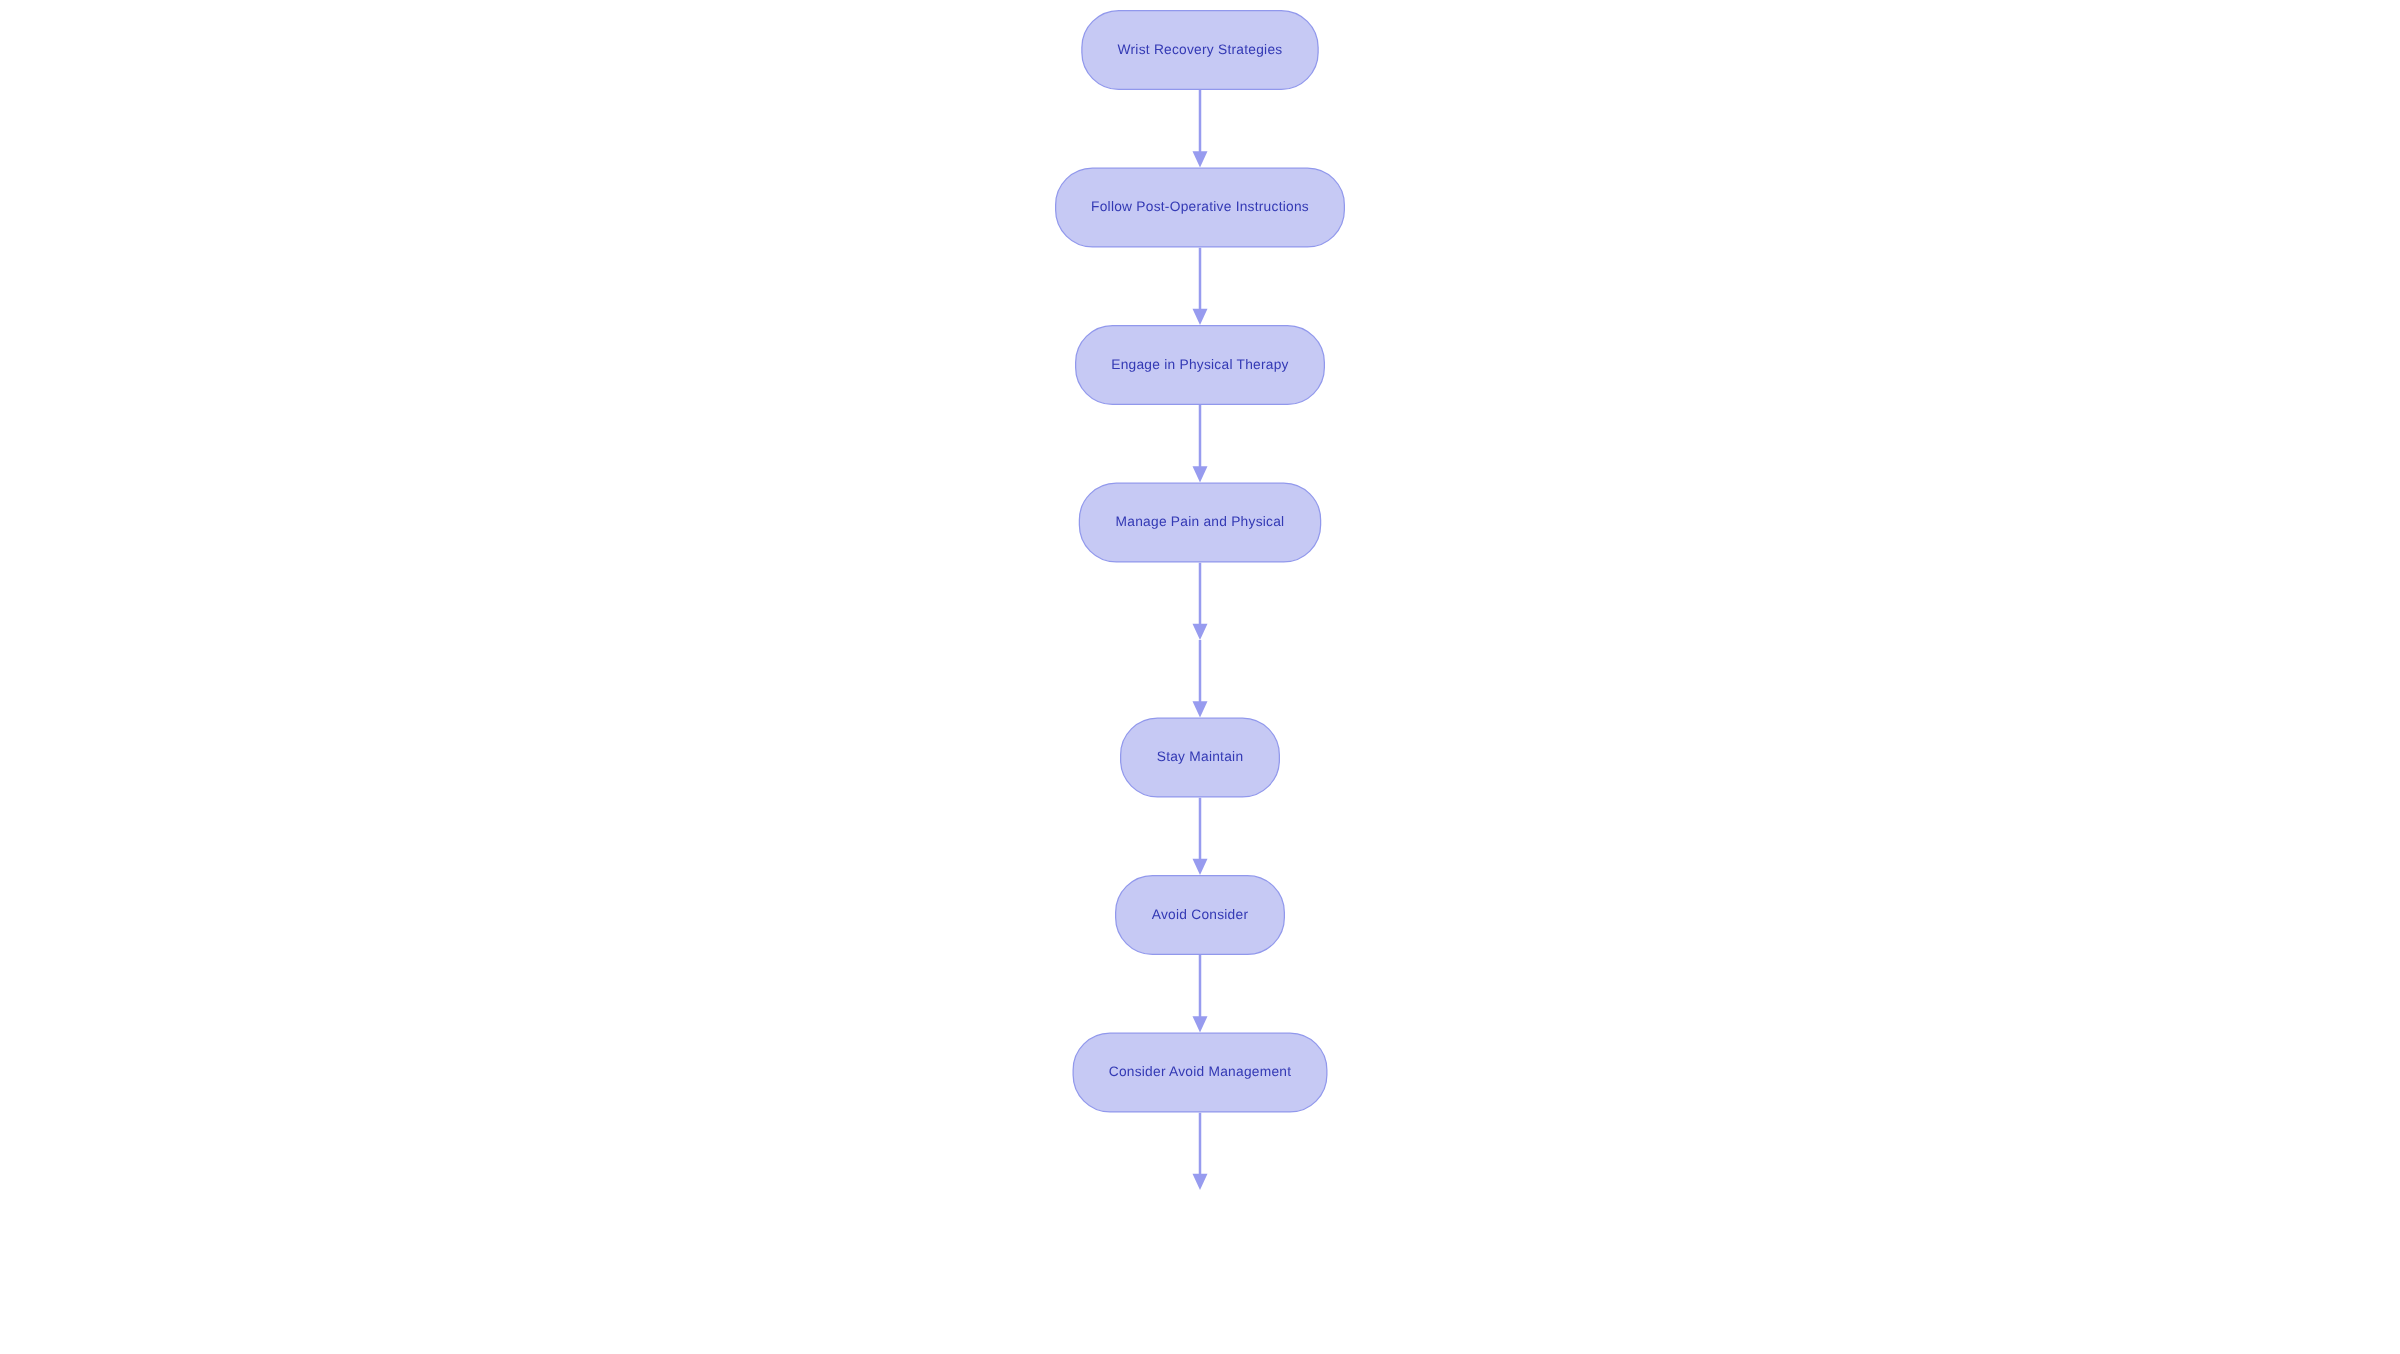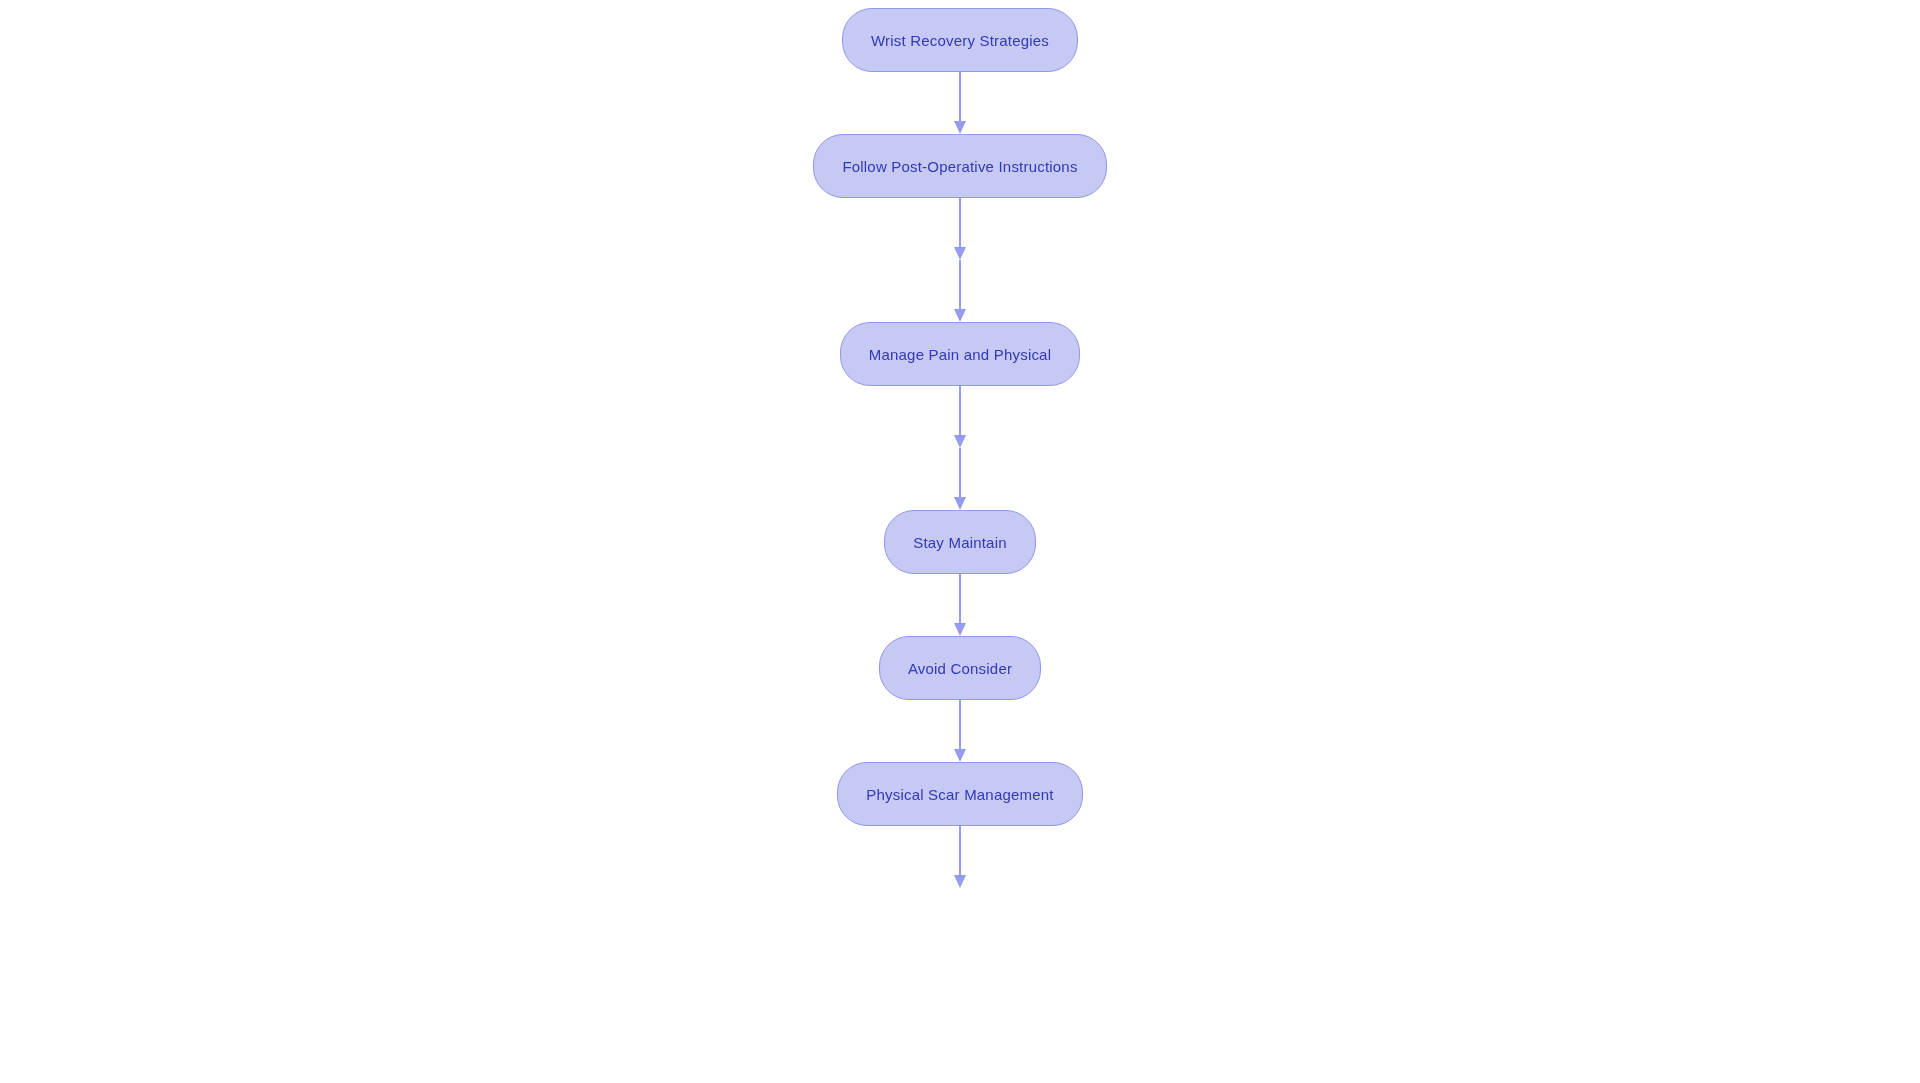--- a/index.html
+++ b/index.html
@@ -32,21 +32,21 @@
     background:var(--node-fill);
     border:1.5px solid var(--node-border);
     display:flex;
     align-items:center;
     justify-content:center;
     padding:0 28px;
     white-space:nowrap;
     flex:0 0 auto;
   }
   .node span{
-    font-size:15px;
+    font-size:11px;
     letter-spacing:0.2px;
     color:var(--node-text);
   }
   .arrow{
     flex:0 0 auto;
     display:block;
   }
   .arrow line{
     stroke:var(--arrow-color);
     stroke-width:2;
@@ -71,20 +71,23 @@
 
   <div class="node">
     <span>Follow Post-Operative Instructions</span>
   </div>
 
   <svg class="arrow" width="14" height="62" viewBox="0 0 14 62">
     <line x1="7" y1="0" x2="7" y2="51"></line>
     <path d="M1 49 L13 49 L7 62 Z"></path>
   </svg>
 
+  <div class="node">
+    <span>Engage in Physical Therapy</span>
+  </div>
 
   <svg class="arrow" width="14" height="62" viewBox="0 0 14 62">
     <line x1="7" y1="0" x2="7" y2="51"></line>
     <path d="M1 49 L13 49 L7 62 Z"></path>
   </svg>
 
   <div class="node">
     <span>Manage Pain and Physical</span>
   </div>
 
@@ -111,21 +114,21 @@
   <div class="node">
     <span>Avoid Consider</span>
   </div>
 
   <svg class="arrow" width="14" height="62" viewBox="0 0 14 62">
     <line x1="7" y1="0" x2="7" y2="51"></line>
     <path d="M1 49 L13 49 L7 62 Z"></path>
   </svg>
 
   <div class="node">
-    <span>Physical Scar Management</span>
+    <span>Consider Avoid Management</span>
   </div>
 
   <svg class="arrow" width="14" height="62" viewBox="0 0 14 62">
     <line x1="7" y1="0" x2="7" y2="51"></line>
     <path d="M1 49 L13 49 L7 62 Z"></path>
   </svg>
 
 
 </div>
 

